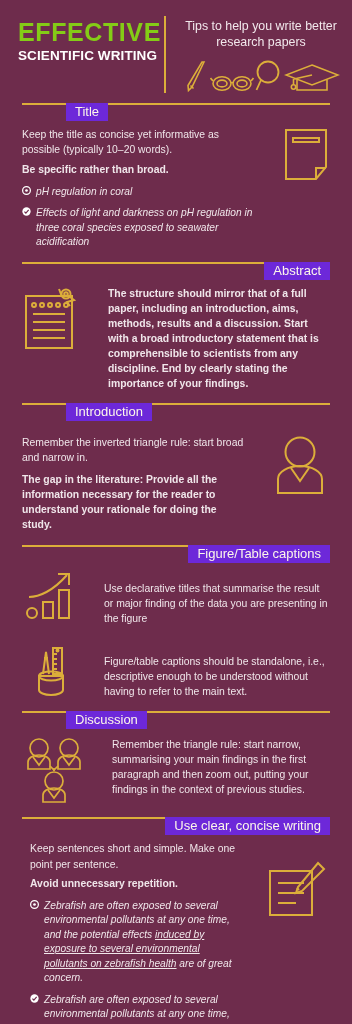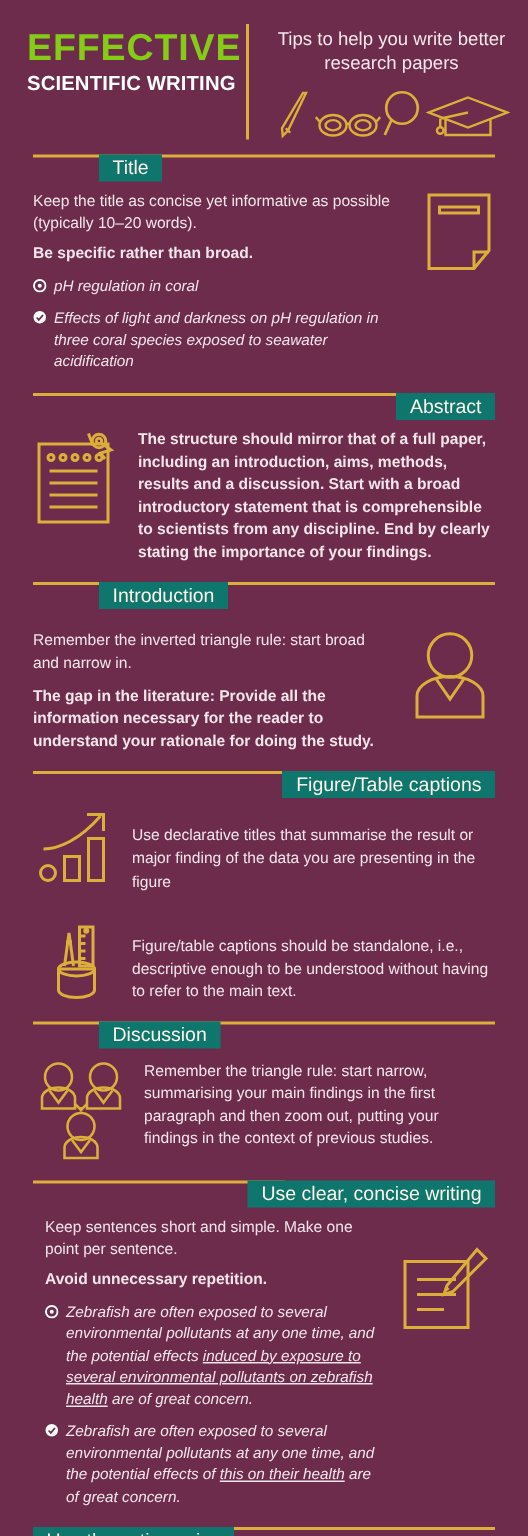--- a/index.html
+++ b/index.html
@@ -28,27 +28,27 @@
   .hdr-right { flex:1; padding-top:4px; }
   .hdr-tag { font-size:12.4px; line-height:1.32; text-align:center; color:#f2e8ec; }
   .hdr-icons { display:flex; align-items:flex-end; justify-content:space-between; margin-top:8px; padding:0 4px 0 6px; }
 
   
   .section { position:relative; padding:0 0 4px 0; }
   .rule-row { position:relative; height:18px; margin:0 22px; }
   .rule { position:absolute; left:0; right:0; top:0; height:2px; background:#dcae3a; }
   .tab {
     position:absolute; top:0; height:18px; line-height:18px;
-    background:#0f766e; color:#fdf6ea; font-size:13px; padding:0 9px 1px 9px;
+    background:#6d28d9; color:#fdf6ea; font-size:13px; padding:0 9px 1px 9px;
     white-space:nowrap;
   }
   .tab.left { left:44px; }
   .tab.right { right:0; }
 
-  .body-row { display:flex; padding:6px 22px 8px 22px; gap:8px; }
+  .body-row { display:flex; padding:6px 22px 8px 22px; gap:24px; }
   .txt { flex:1; font-size:10.4px; line-height:1.45; color:#f0e6ea; }
   .txt p { margin-bottom:7px; }
   .txt p:last-child { margin-bottom:0;font-weight:bold; }
   .txt.right { text-align:left; }
   .art { flex:none; display:flex; align-items:flex-start; justify-content:center; }
 
   
   ul.blist { list-style:none; }
   ul.blist li {
     position:relative; padding-left:14px; margin-top:7px;

